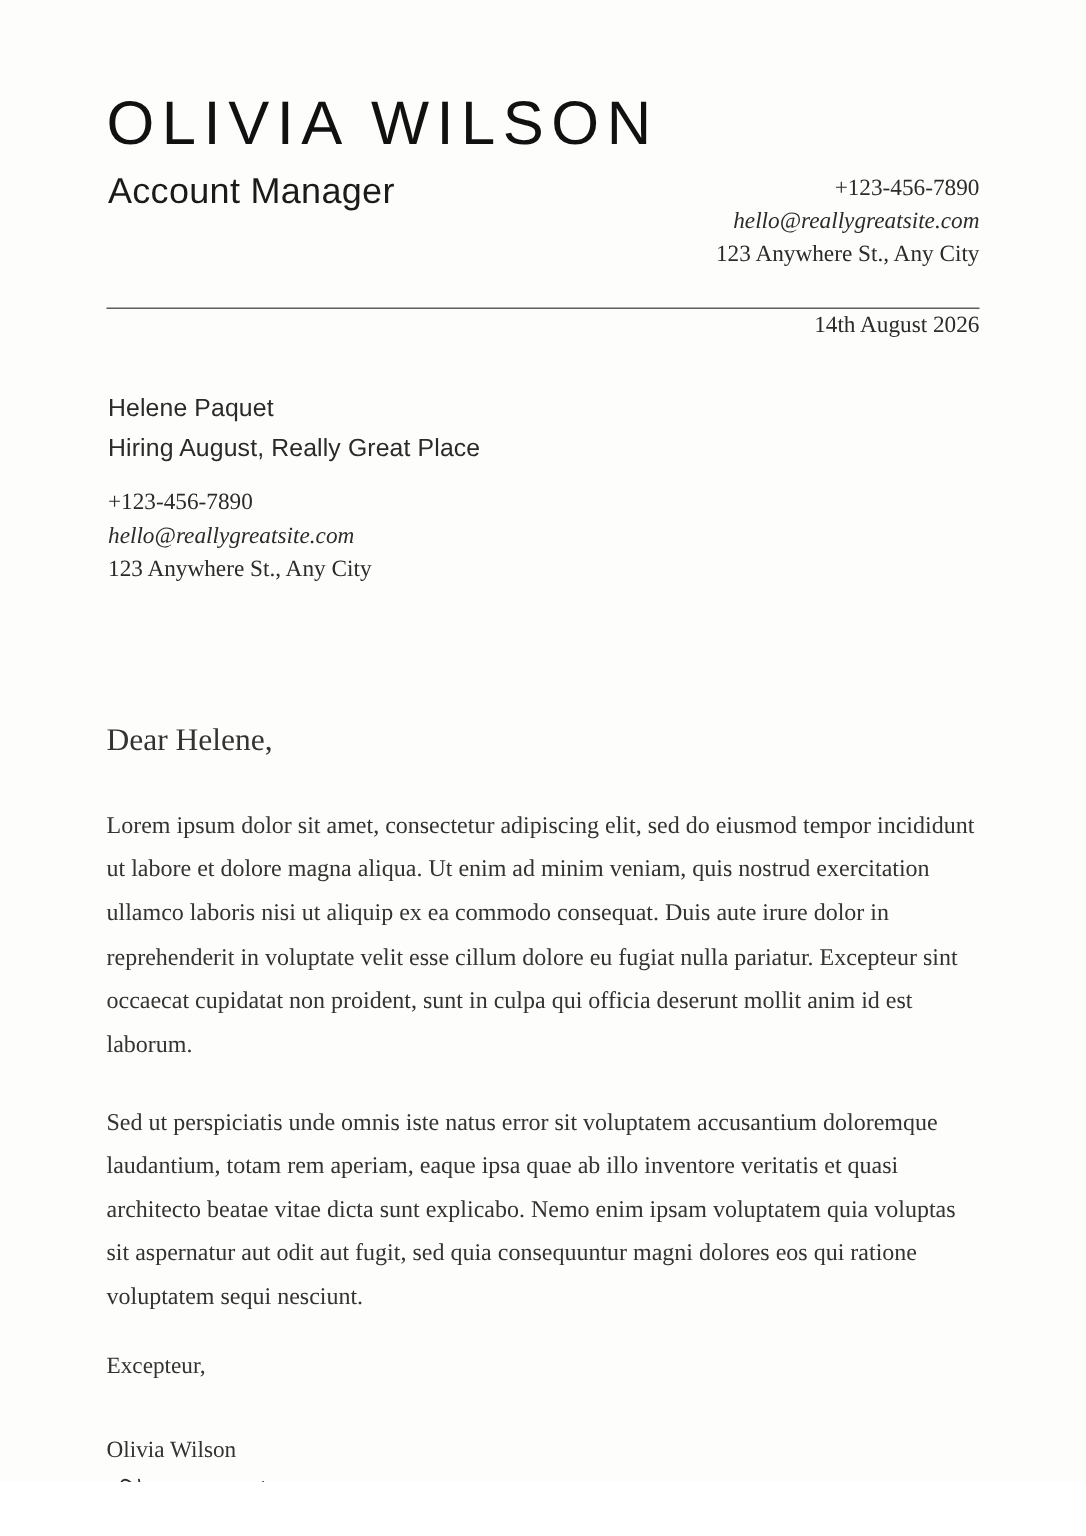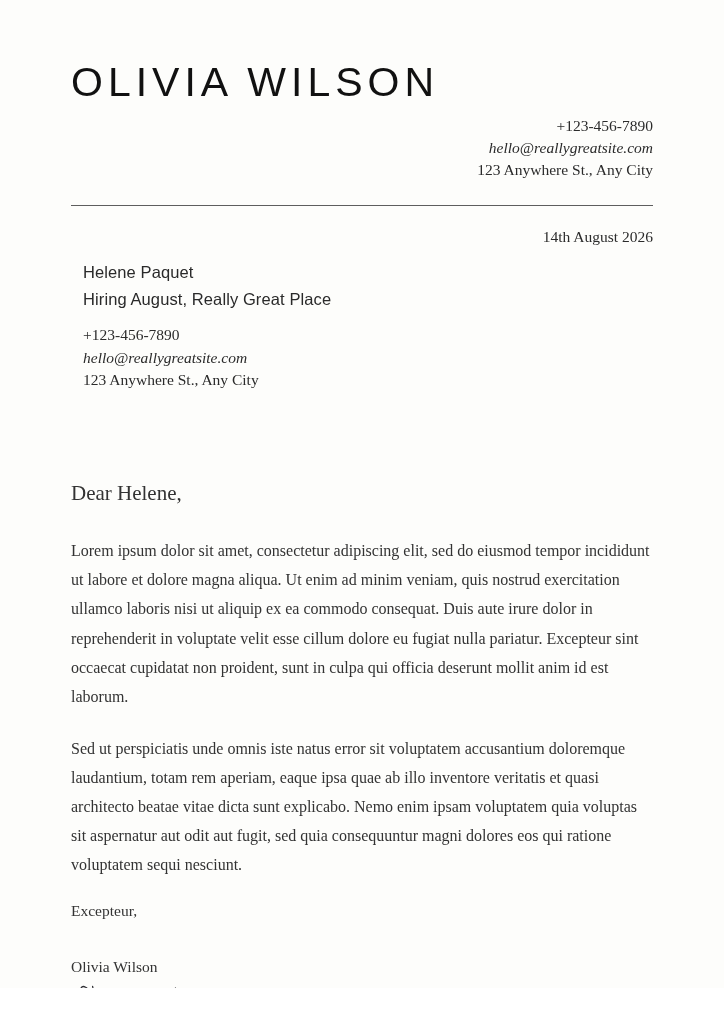--- a/index.html
+++ b/index.html
@@ -77,33 +77,33 @@
     top: 205px;
     left: 0;
     right: 0;
     height: 1px;
     background: #5e5e5e;
   }
 
   
   .date {
     position: absolute;
-    top: 228px;
+    top: 208px;
     right: 0;
     font-family: "Liberation Serif", serif;
     font-size: 15.5px;
     color: #2b2b2b;
     line-height: 1.2;
   }
 
   
   .recipient {
     position: absolute;
     top: 259px;
-    left: 12px;
+    left: 1px;
   }
   .recipient-name,
   .recipient-title {
     font-family: "Liberation Sans", sans-serif;
     font-size: 16.5px;
     font-weight: 400;
     color: #2a2a2a;
     line-height: 1.62;
     margin: 0;
     letter-spacing: 0.1px;
@@ -184,20 +184,21 @@
   }
 </style>
 </head>
 <body>
 
 <div class="page">
   <div class="sheet">
 
     <div class="header">
       <h1 class="name">OLIVIA WILSON</h1>
+      <p class="role">Account Manager</p>
 
       <div class="header-contact">
         <div>+123-456-7890</div>
         <div class="em">hello@reallygreatsite.com</div>
         <div>123 Anywhere St., Any City</div>
       </div>
     </div>
 
     <div class="divider"></div>
 

